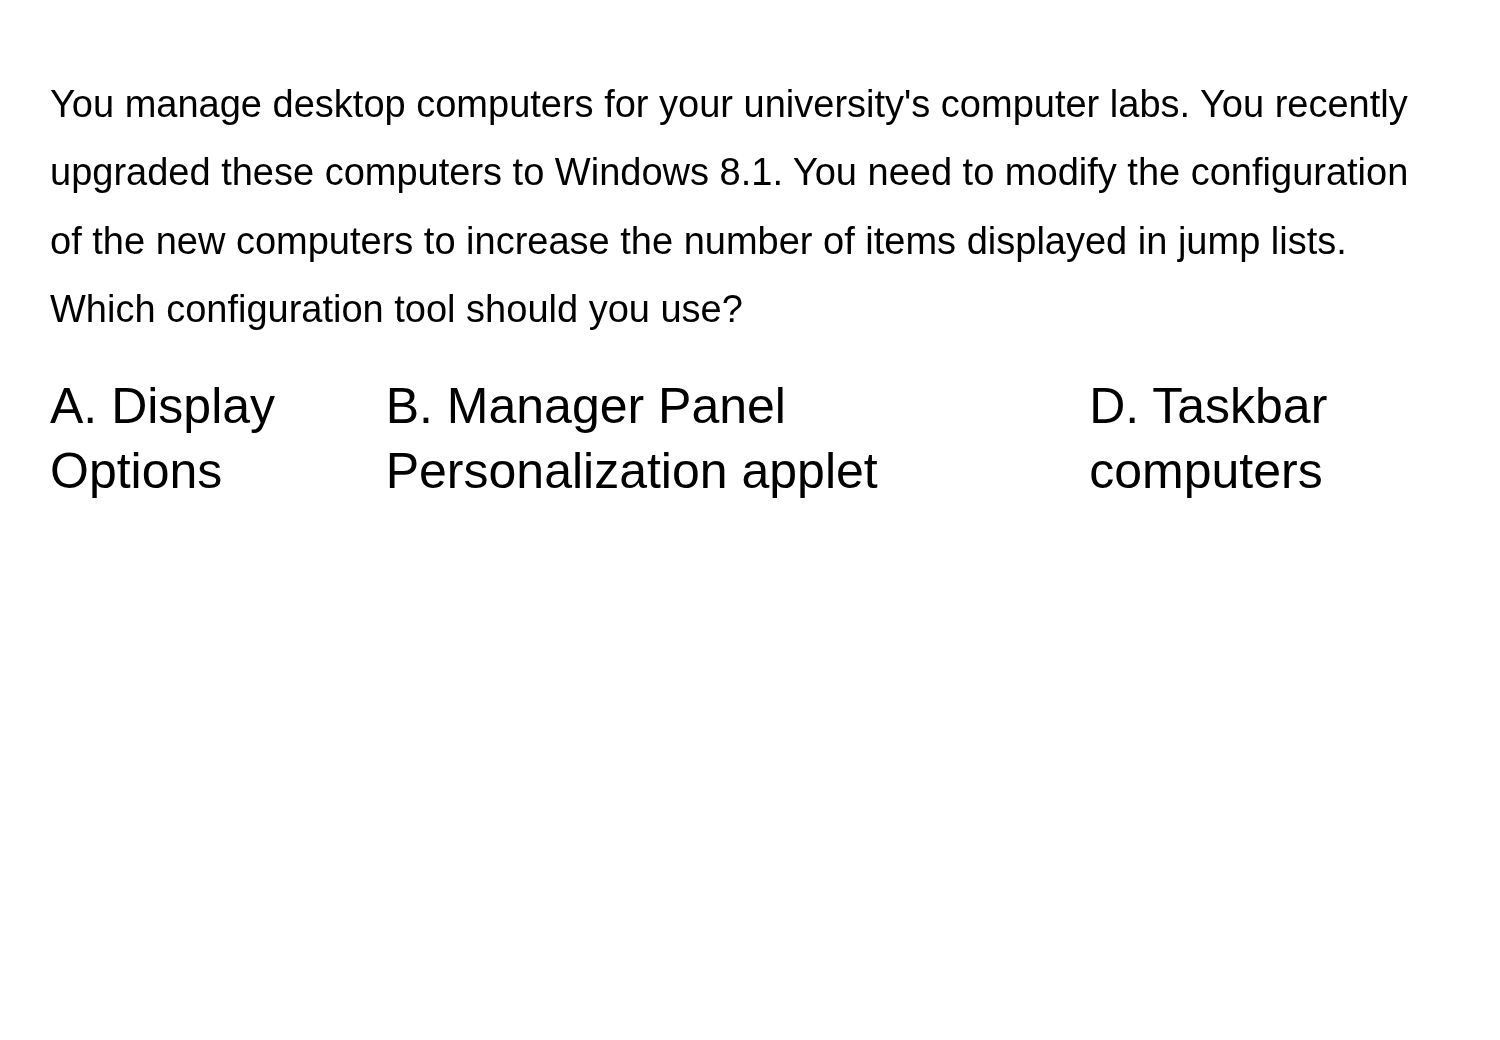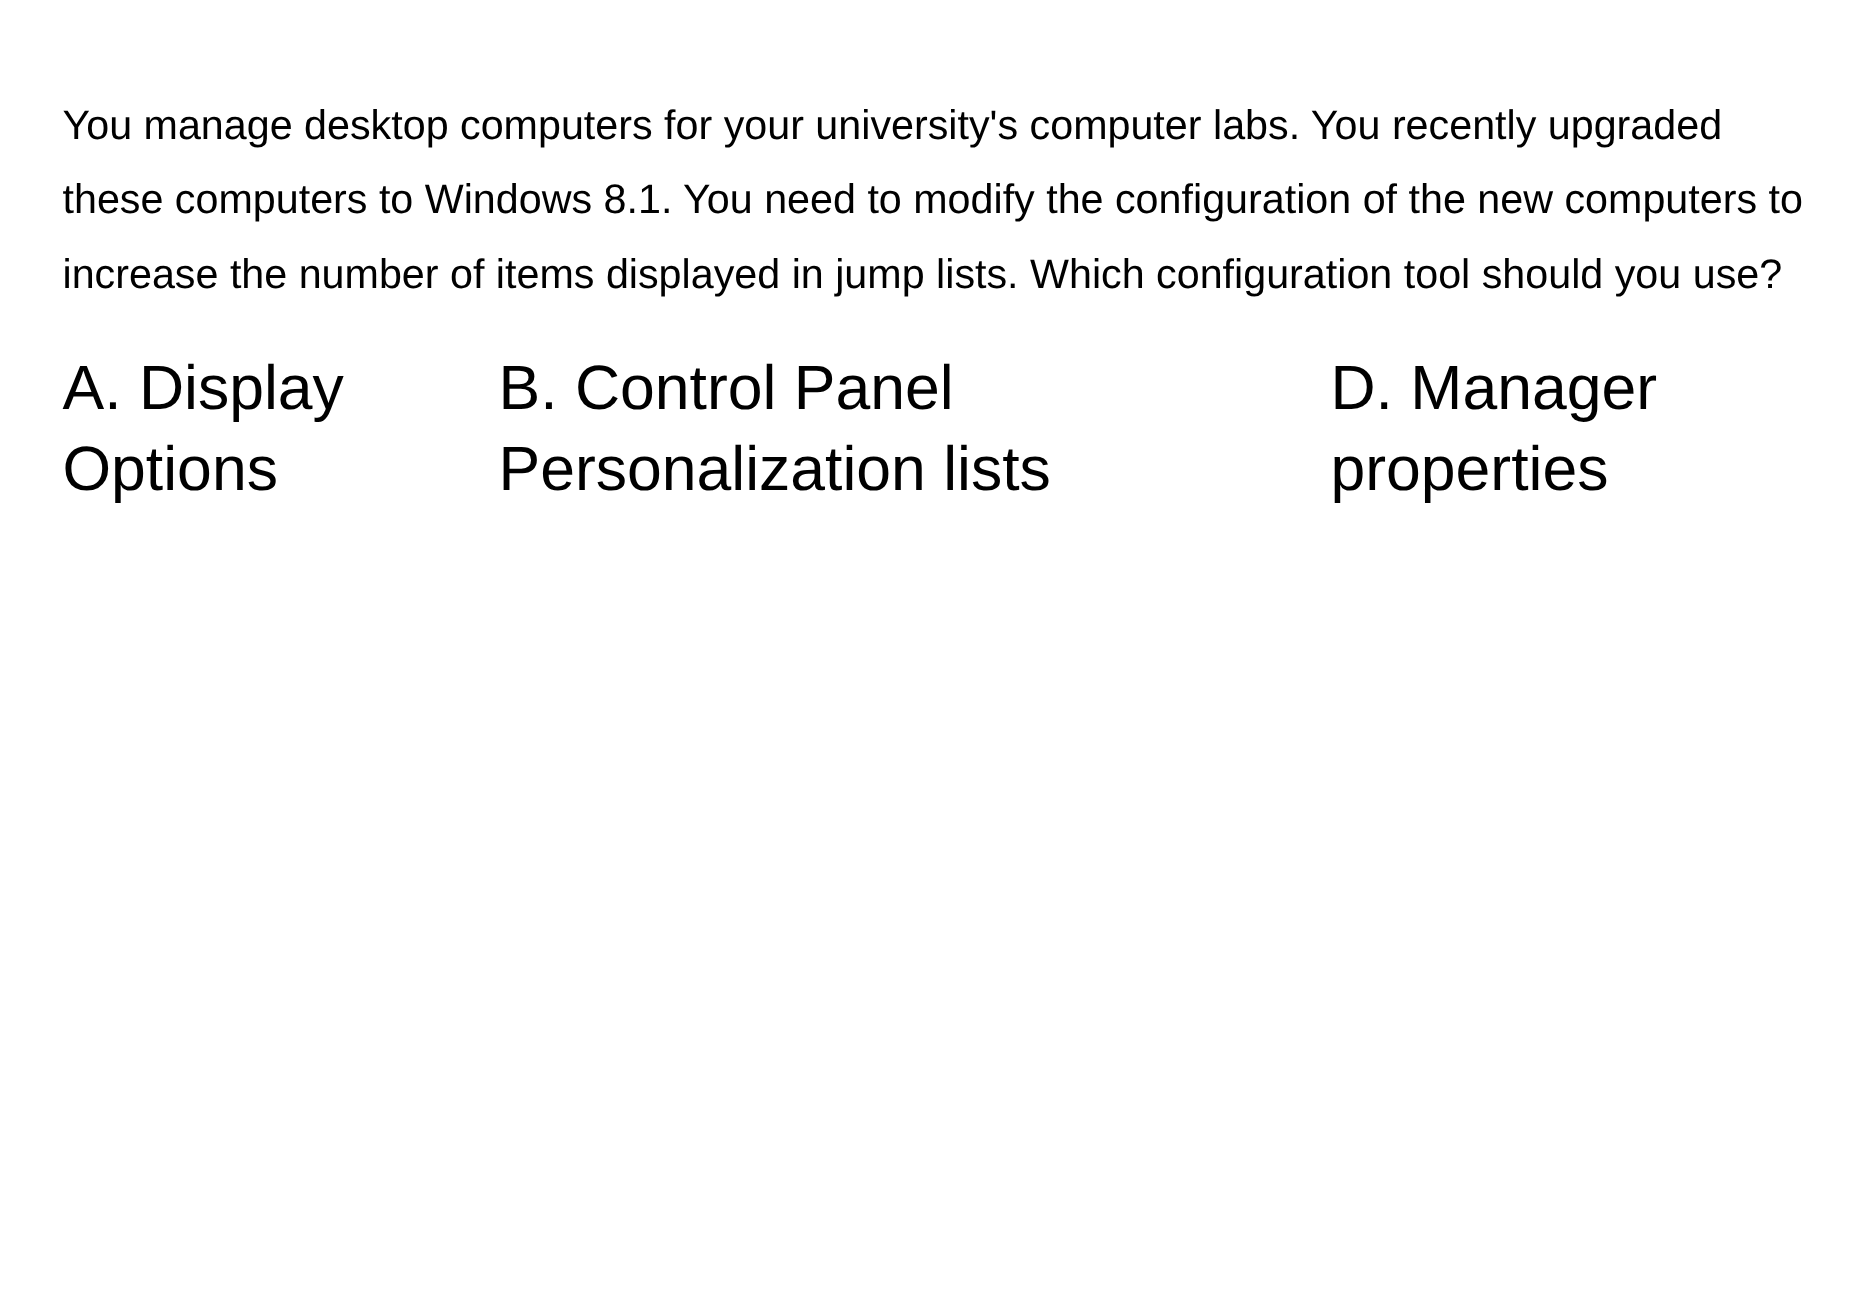--- a/index.html
+++ b/index.html
@@ -9,21 +9,21 @@
     }
     body {
       width: 1500px;
       height: 1040px;
       background: #ffffff;
       font-family: -apple-system, BlinkMacSystemFont, "Segoe UI", Helvetica, Arial, sans-serif;
       color: #000000;
       padding: 70px 50px 50px 50px;
     }
     .question-text {
-      font-size: 33px;
+      font-size: 38px;
       line-height: 1.8;
       font-weight: 400;
       margin-bottom: 30px;
     }
     .options {
       display: flex;
       flex-direction: row;
       gap: 30px;
     }
     .option {
@@ -32,15 +32,15 @@
       font-weight: 400;
     }
   </style>
 </head>
 <body>
 
 <div class="question-text">You manage desktop computers for your university's computer labs. You recently upgraded these computers to Windows 8.1. You need to modify the configuration of the new computers to increase the number of items displayed in jump lists. Which configuration tool should you use?</div>
 
 <div class="options">
   <div class="option">A. Display Options</div>
-  <div class="option">B. Control Panel Personalization lists</div>
-  <div class="option">D. Manager properties</div>
+  <div class="option">B. Manager Panel Personalization applet</div>
+  <div class="option">D. Taskbar computers</div>
 </div>
 
 </body></html>

